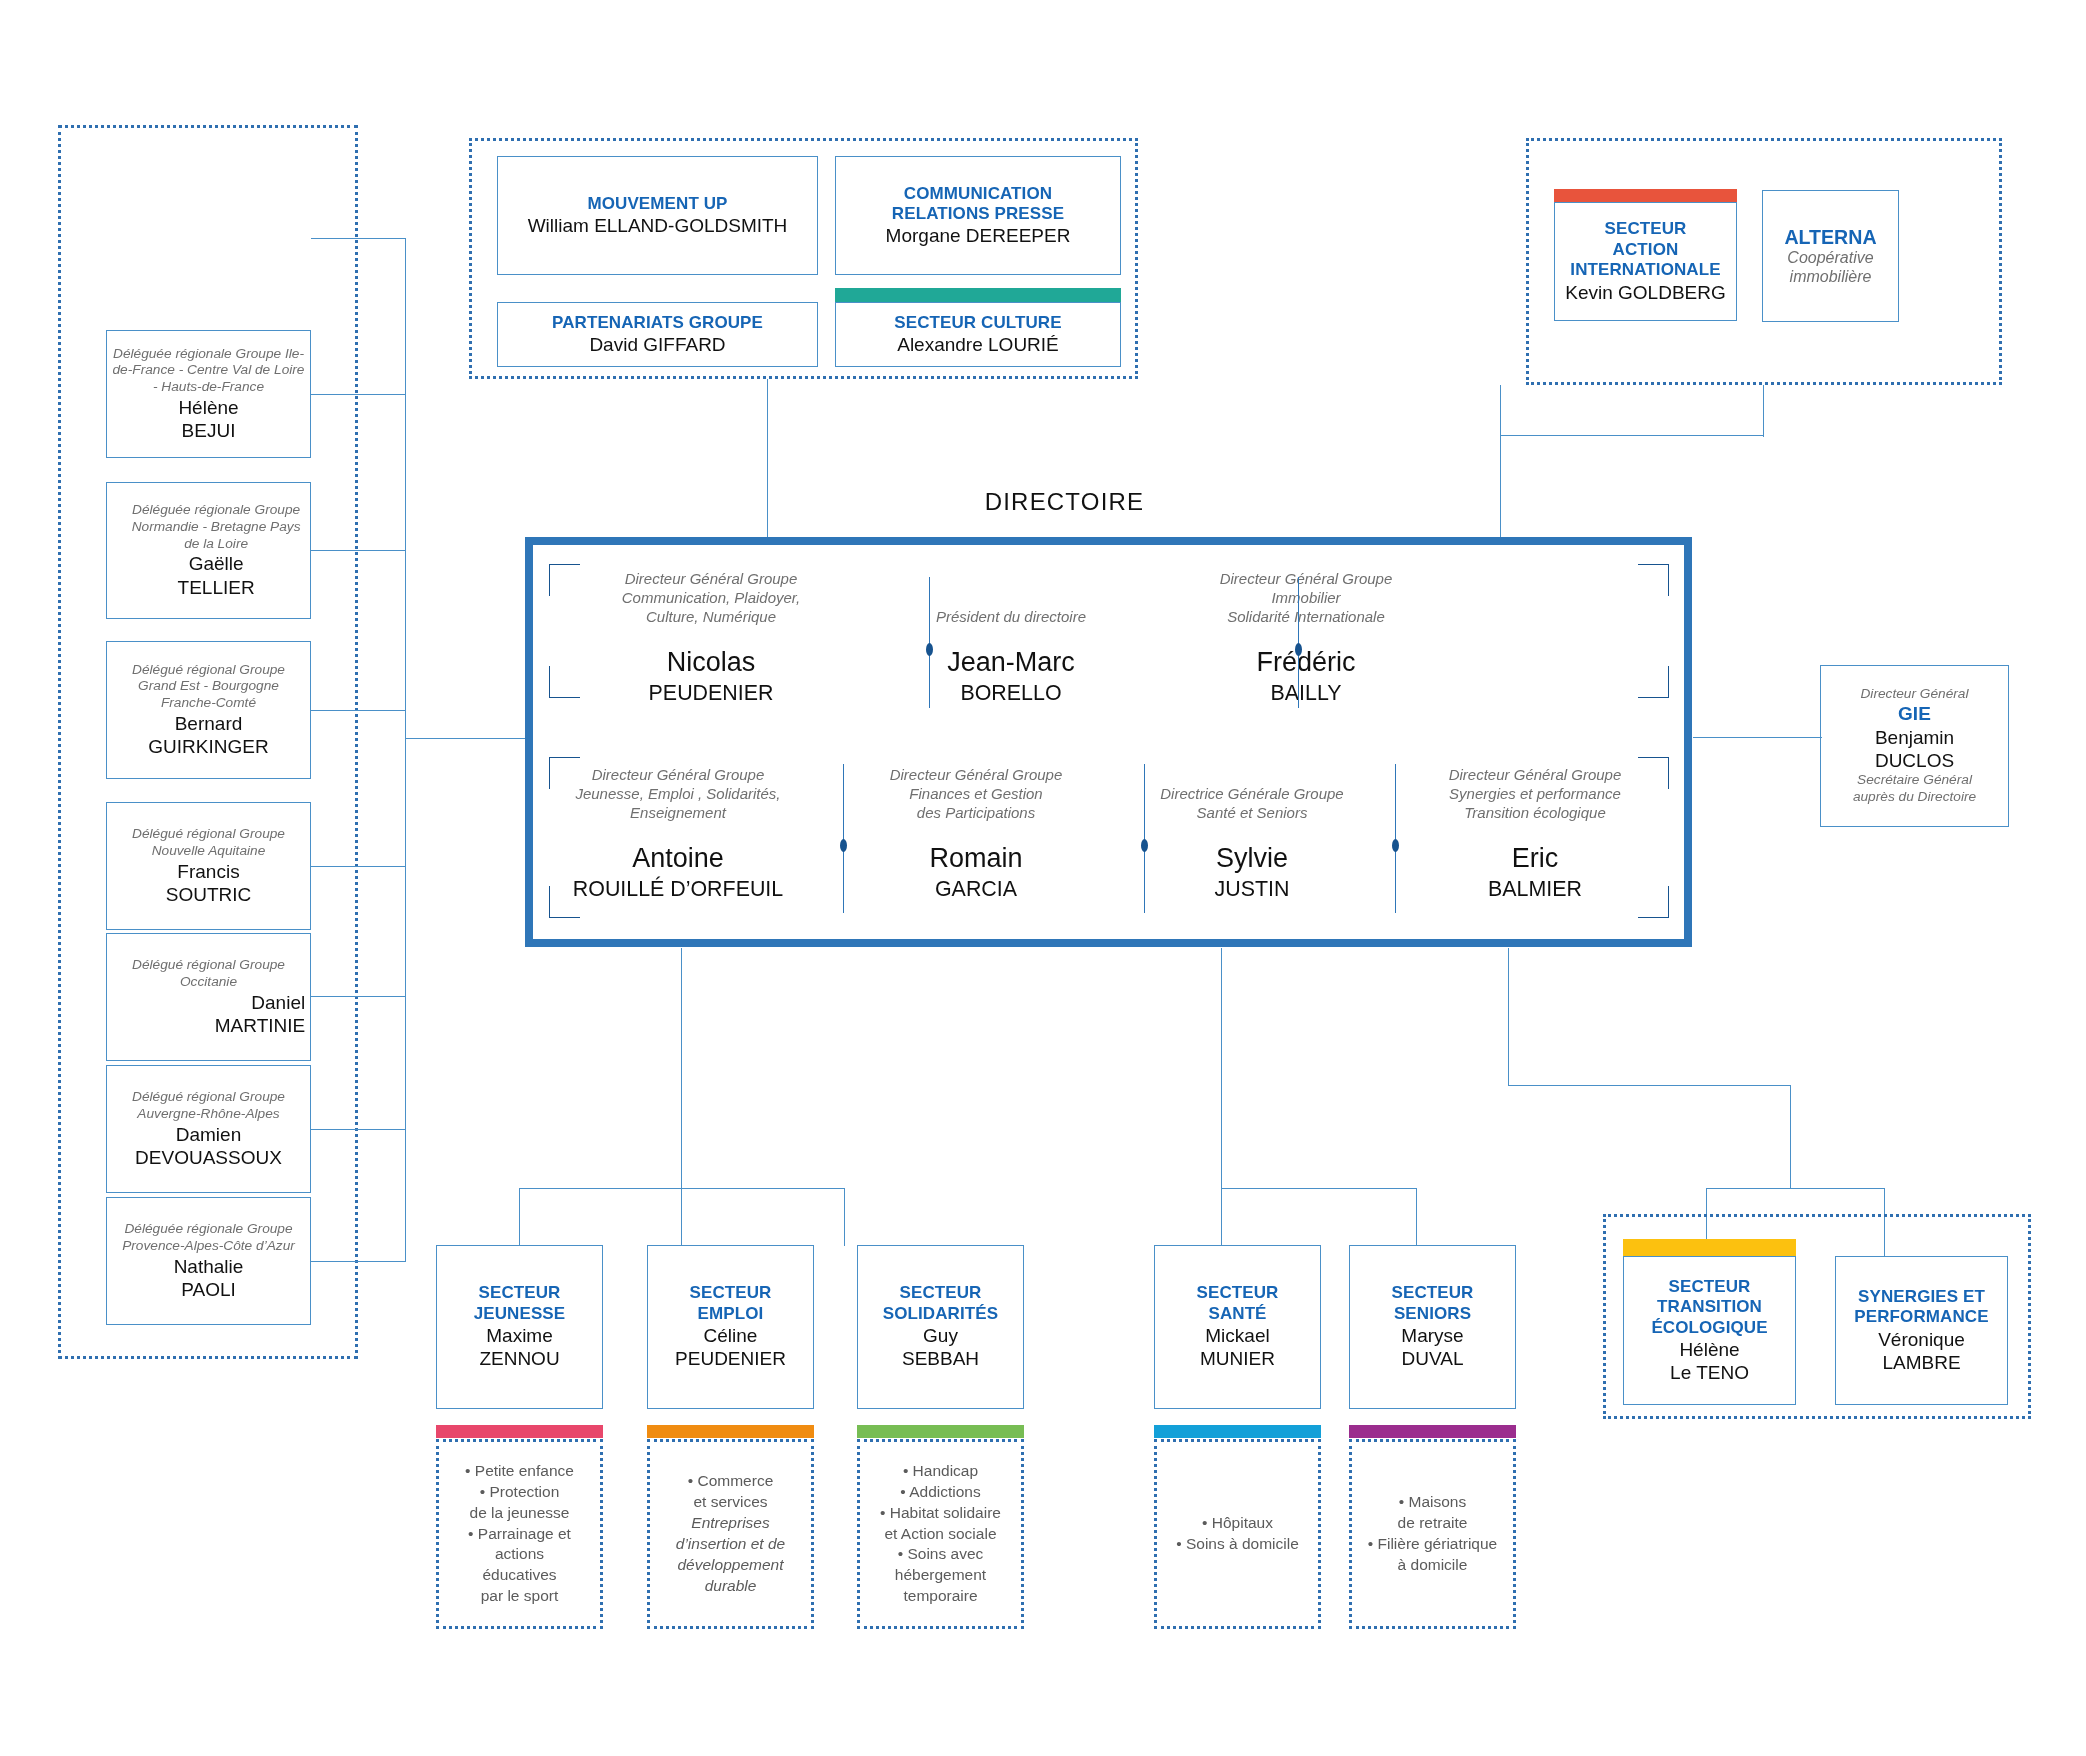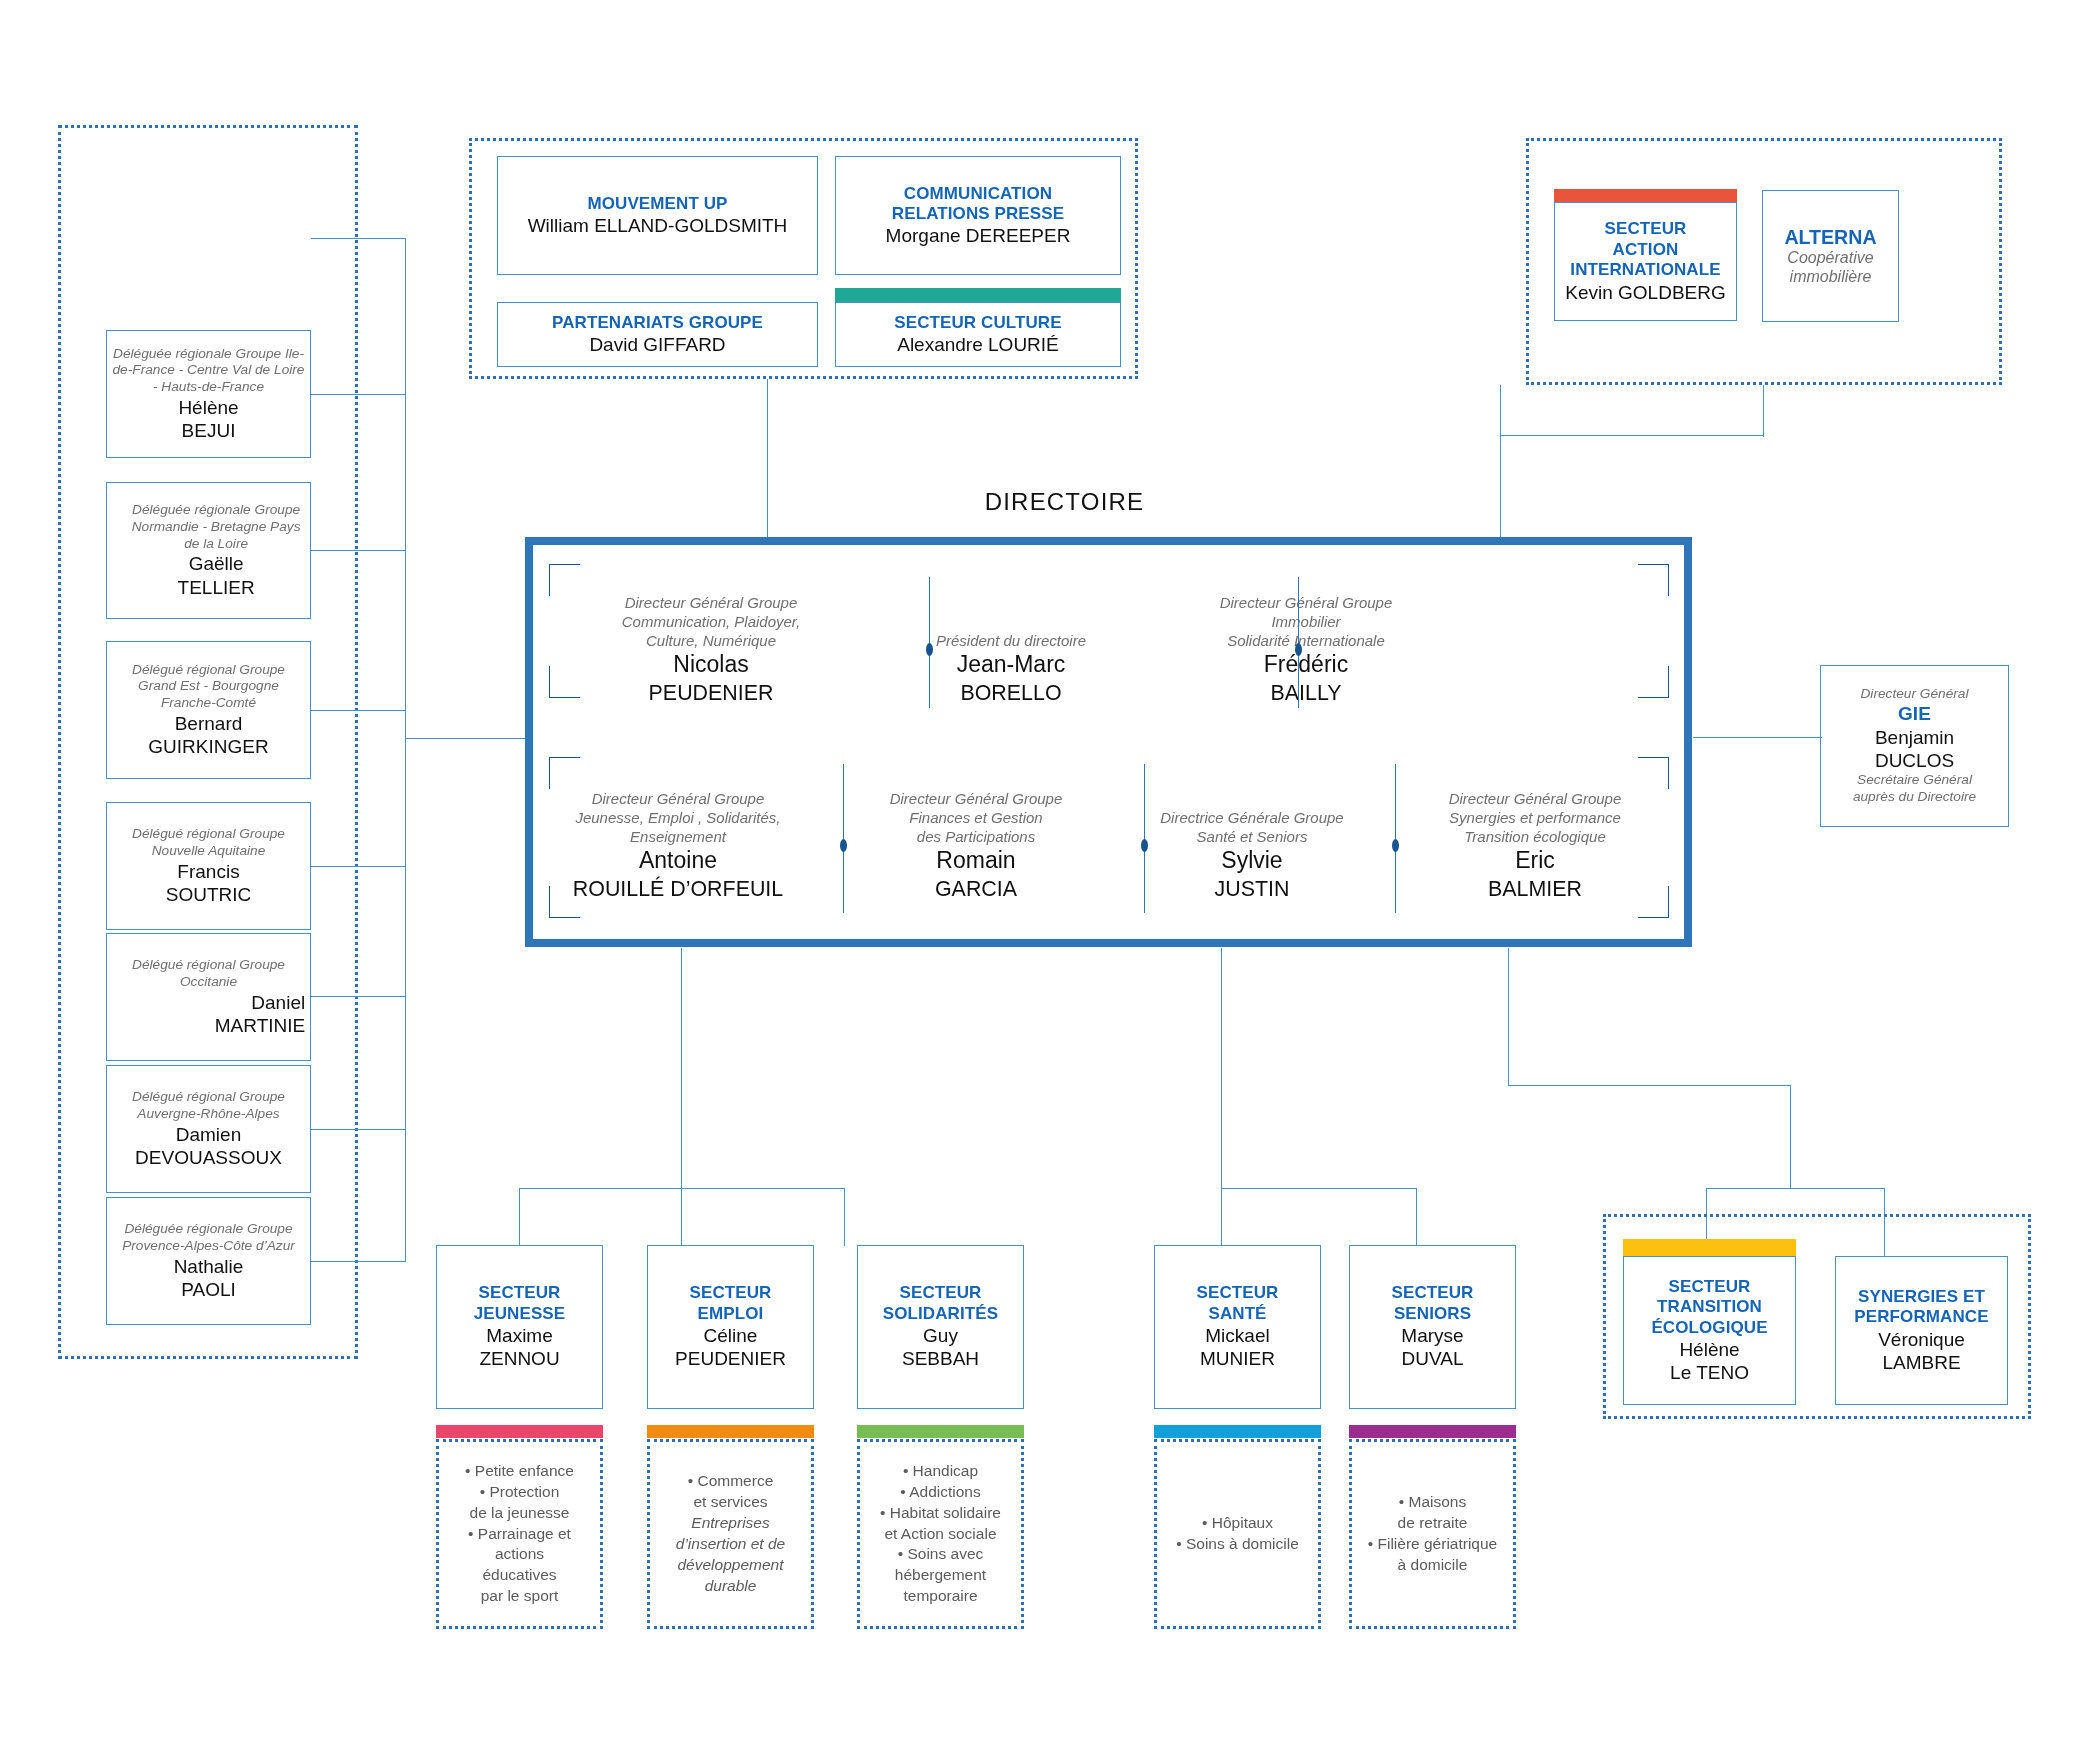--- a/index.html
+++ b/index.html
@@ -49,21 +49,21 @@
   
   .brk{position:absolute;box-sizing:border-box;border-color:#17538f;}
   .brk-tl{border-left:1.8px solid #17538f;border-top:1.8px solid #17538f;}
   .brk-bl{border-left:1.8px solid #17538f;border-bottom:1.8px solid #17538f;}
   .brk-tr{border-right:1.8px solid #17538f;border-top:1.8px solid #17538f;}
   .brk-br{border-right:1.8px solid #17538f;border-bottom:1.8px solid #17538f;}
 
   
   .person{position:absolute;display:flex;flex-direction:column;align-items:center;justify-content:flex-end;text-align:center;}
   .person .role{color:#6f6f6f;font-style:italic;font-size:15px;line-height:1.28;}
-  .person .fname{color:#111;font-size:23px;line-height:1.3;margin-top:0;}
+  .person .fname{color:#111;font-size:27px;line-height:1.3;margin-top:19px;}
   .person .lname{color:#111;font-size:21.4px;line-height:1.3;}
 
   
   .sep{position:absolute;width:1.2px;background:#2f76b8;}
   .sepdot{position:absolute;width:7.1px;height:13px;background:#17538f;border-radius:50%;}
 
   
   .bullets{
     position:absolute;box-sizing:border-box;border:3px dotted #2f6fb0;background:#fff;
     display:flex;flex-direction:column;align-items:center;justify-content:center;

